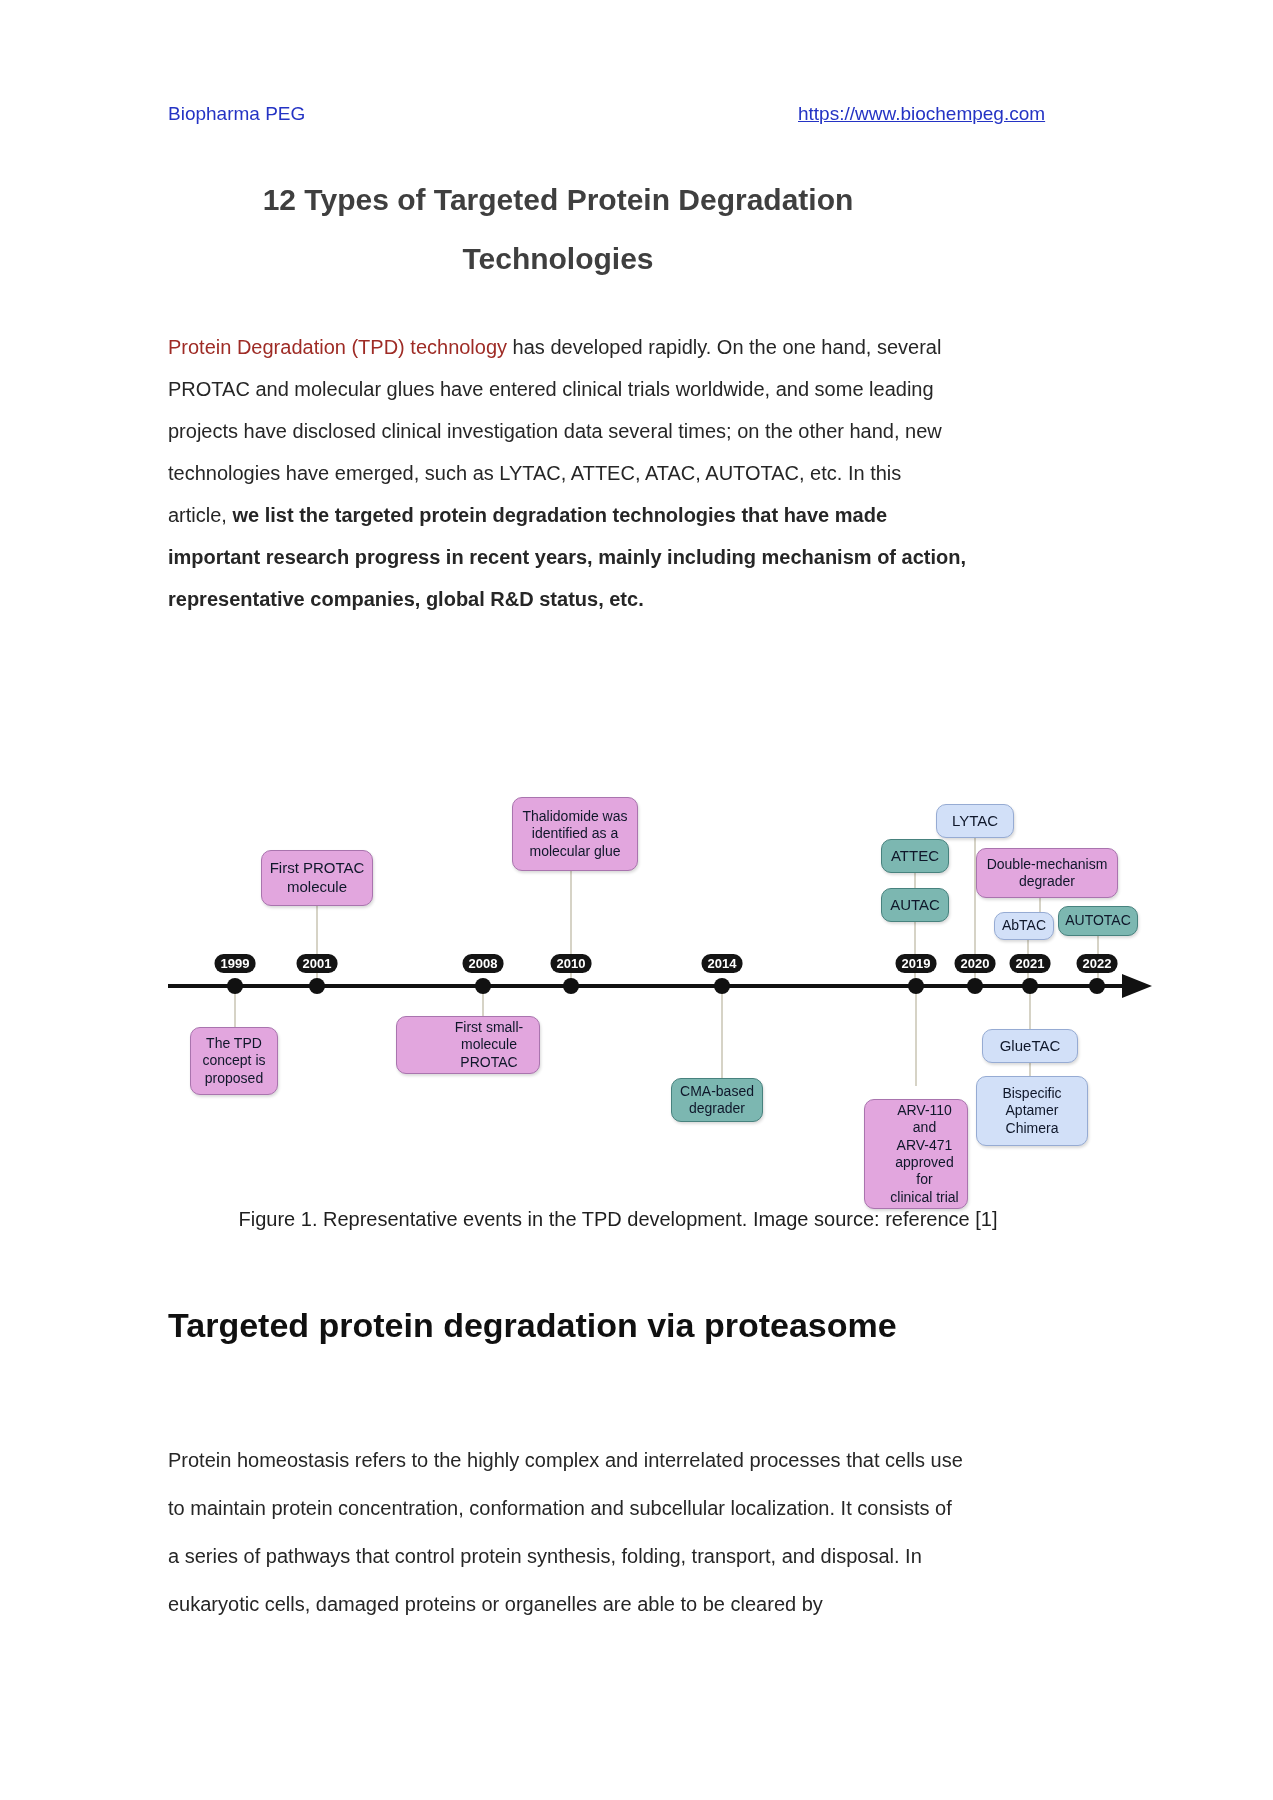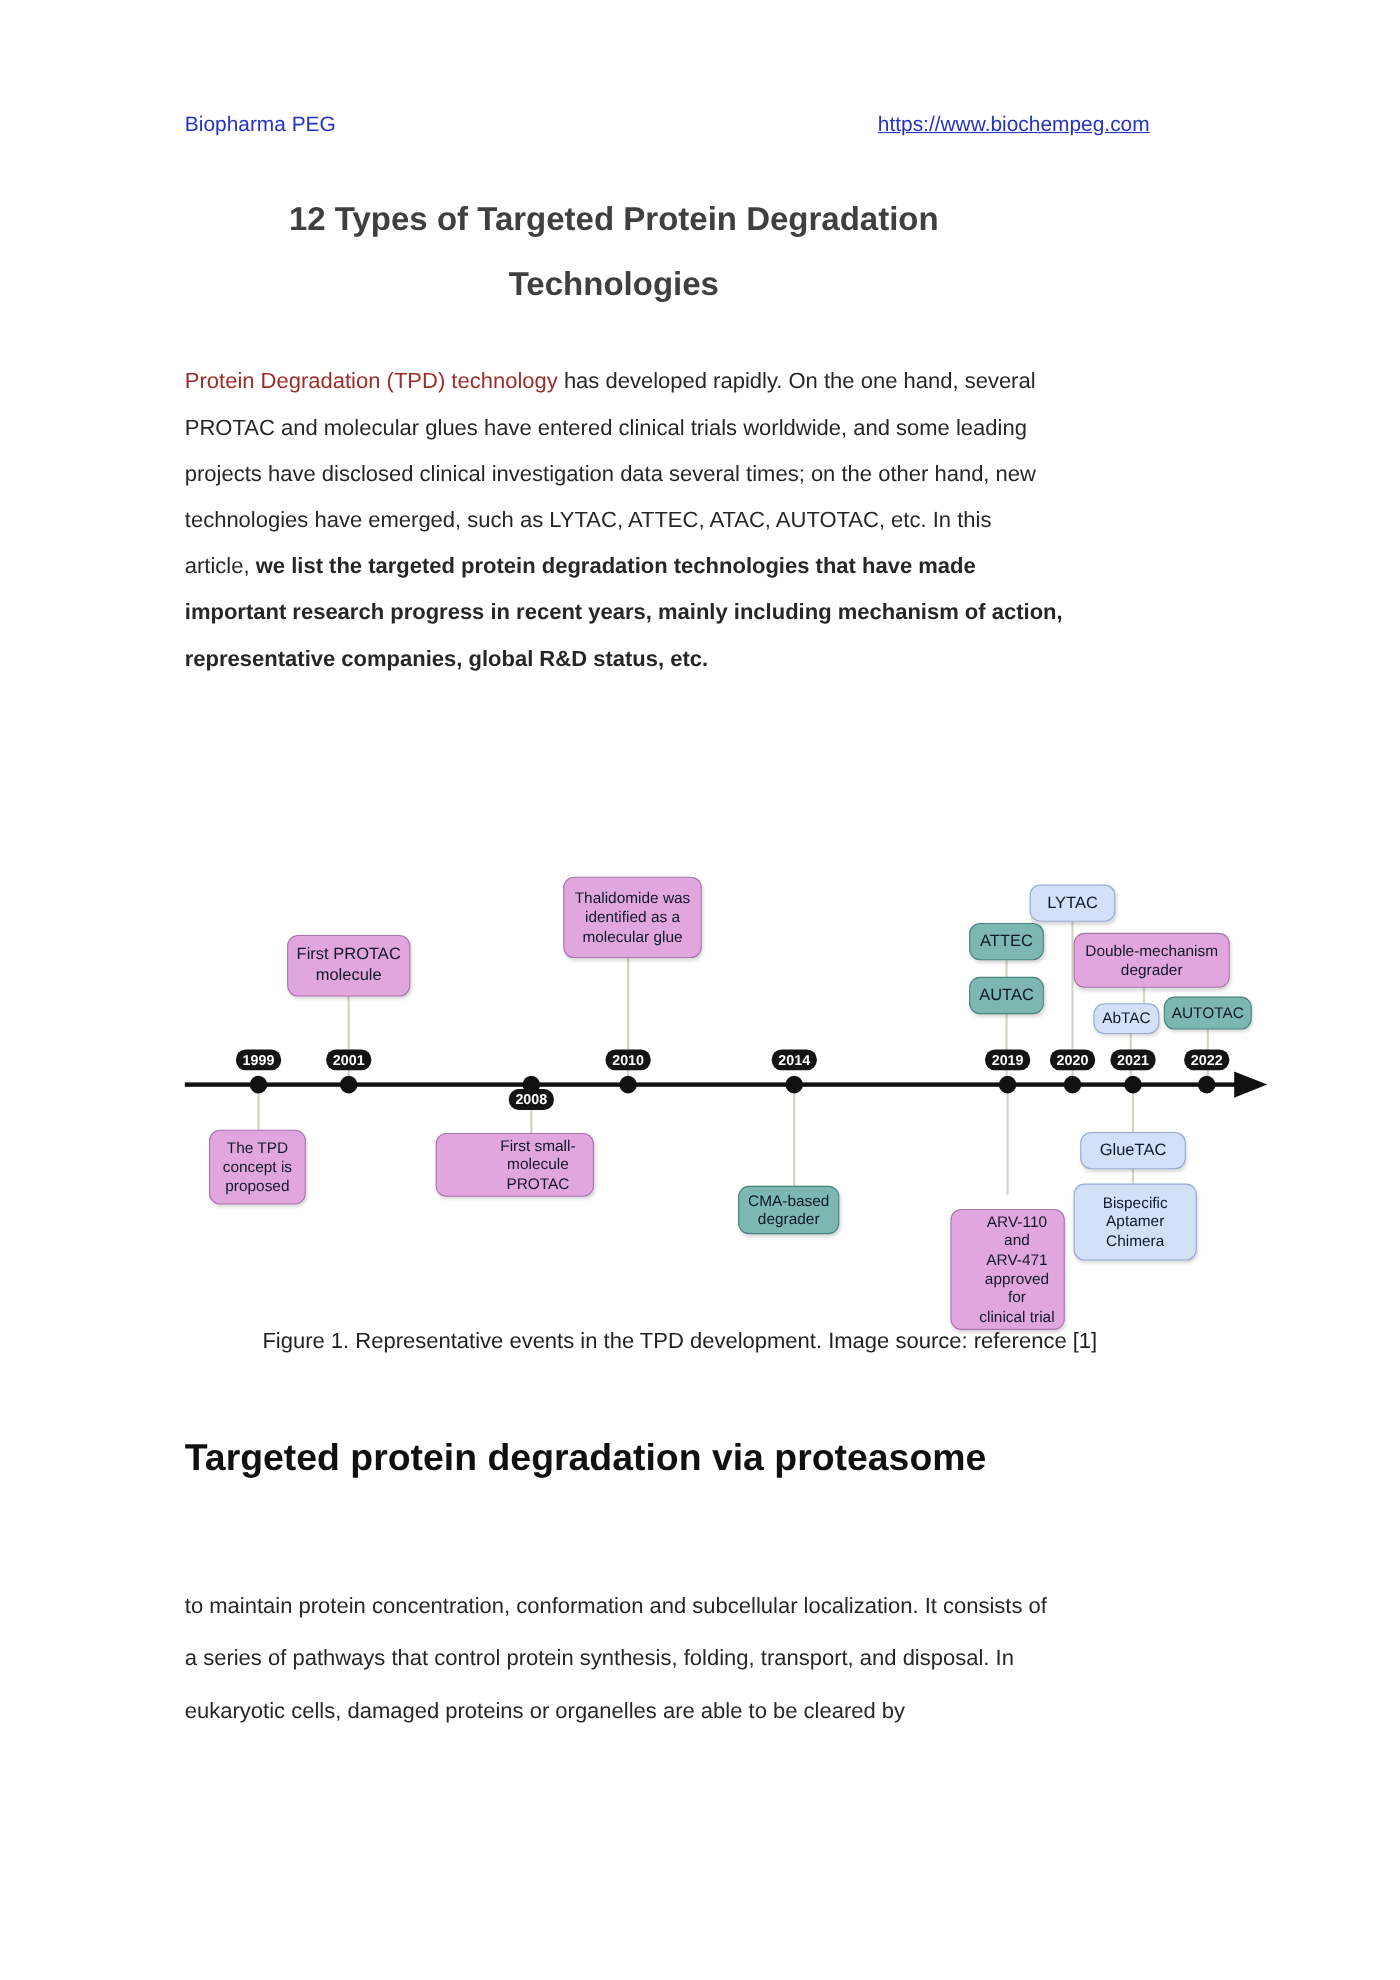--- a/index.html
+++ b/index.html
@@ -71,21 +71,21 @@
     <div class="connector" style="left: 721px; top: 300px; height: 91px; background: rgb(214, 211, 198);"></div>
     <div class="connector" style="left: 915px; top: 300px; height: 96px; background: rgb(214, 211, 198);"></div>
     <div class="connector" style="left: 1029px; top: 300px; height: 90px; background: rgb(214, 211, 198);"></div>
     <div class="axis-line" style="left: 168px; top: 294px; width: 956px; height: 4px; background: rgb(17, 17, 17);"></div>
     <div class="axis-arrow" style="left: 1122px; top: 284px; border-left-color: rgb(17, 17, 17);"></div>
     <div class="dot" style="left: 227px; top: 288px;"></div>
     <div class="year-pill" style="left: 235px; top: 264px;">1999</div>
     <div class="dot" style="left: 309px; top: 288px;"></div>
     <div class="year-pill" style="left: 317px; top: 264px;">2001</div>
     <div class="dot" style="left: 475px; top: 288px;"></div>
-    <div class="year-pill" style="left: 483px; top: 264px; margin-top: 36px;">2008</div>
+    <div class="year-pill" style="left: 483px; top: 264px;">2008</div>
     <div class="dot" style="left: 563px; top: 288px;"></div>
     <div class="year-pill" style="left: 571px; top: 264px;">2010</div>
     <div class="dot" style="left: 714px; top: 288px;"></div>
     <div class="year-pill" style="left: 722px; top: 264px;">2014</div>
     <div class="dot" style="left: 908px; top: 288px;"></div>
     <div class="year-pill" style="left: 916px; top: 264px;">2019</div>
     <div class="dot" style="left: 967px; top: 288px;"></div>
     <div class="year-pill" style="left: 975px; top: 264px;">2020</div>
     <div class="dot" style="left: 1022px; top: 288px;"></div>
     <div class="year-pill" style="left: 1030px; top: 264px;">2021</div>
@@ -117,21 +117,21 @@
       <div>AbTAC</div>
     </div>
     <div class="event-box" style="left: 1098px; top: 216px; width: 80px; min-height: 30px; font-size: 14px; background: rgb(124, 183, 177); border: 1.5px solid rgb(71, 130, 126);">
       <div>AUTOTAC</div>
     </div>
     <div class="event-box" style="left: 234px; top: 337px; width: 88px; min-height: 68px; font-size: 14px; background: rgb(226, 166, 222); border: 1.5px solid rgb(169, 116, 174);">
       <div>The TPD</div>
       <div>concept is</div>
       <div>proposed</div>
     </div>
-    <div class="event-box" style="left: 468px; top: 340px; width: 144px; min-height: 54px; font-size: 14px; background: rgb(226, 166, 222); border: 1.5px solid rgb(169, 116, 174); padding-left: 46px;">
+    <div class="event-box" style="left: 468px; top: 326px; width: 144px; min-height: 54px; font-size: 14px; background: rgb(226, 166, 222); border: 1.5px solid rgb(169, 116, 174); padding-left: 46px;">
       <div>First small-molecule</div>
       <div>PROTAC</div>
     </div>
     <div class="event-box" style="left: 717px; top: 388px; width: 92px; min-height: 44px; font-size: 14px; background: rgb(124, 183, 177); border: 1.5px solid rgb(71, 130, 126);">
       <div>CMA-based</div>
       <div>degrader</div>
     </div>
     <div class="event-box" style="left: 916px; top: 409px; width: 104px; min-height: 86px; font-size: 14px; background: rgb(226, 166, 222); border: 1.5px solid rgb(169, 116, 174); padding-left: 21px;">
       <div>ARV-110 and</div>
       <div>ARV-471</div>
@@ -146,16 +146,17 @@
       <div>Aptamer</div>
       <div>Chimera</div>
     </div>
   </div>
 
 <div class="abs" id="figure-caption">Figure 1. Representative events in the TPD development. Image source: reference [1]</div>
 
 <div class="abs" id="section-heading">Targeted protein degradation via proteasome</div>
 
 <div class="abs par" id="body-paragraph">
+    <div class="par-line"><span>Protein homeostasis refers to the highly complex and interrelated processes that cells use</span></div>
     <div class="par-line"><span>to maintain protein concentration, conformation and subcellular localization. It consists of</span></div>
     <div class="par-line"><span>a series of pathways that control protein synthesis, folding, transport, and disposal. In</span></div>
     <div class="par-line"><span>eukaryotic cells, damaged proteins or organelles are able to be cleared by</span></div>
   </div>
 
 </body></html>

